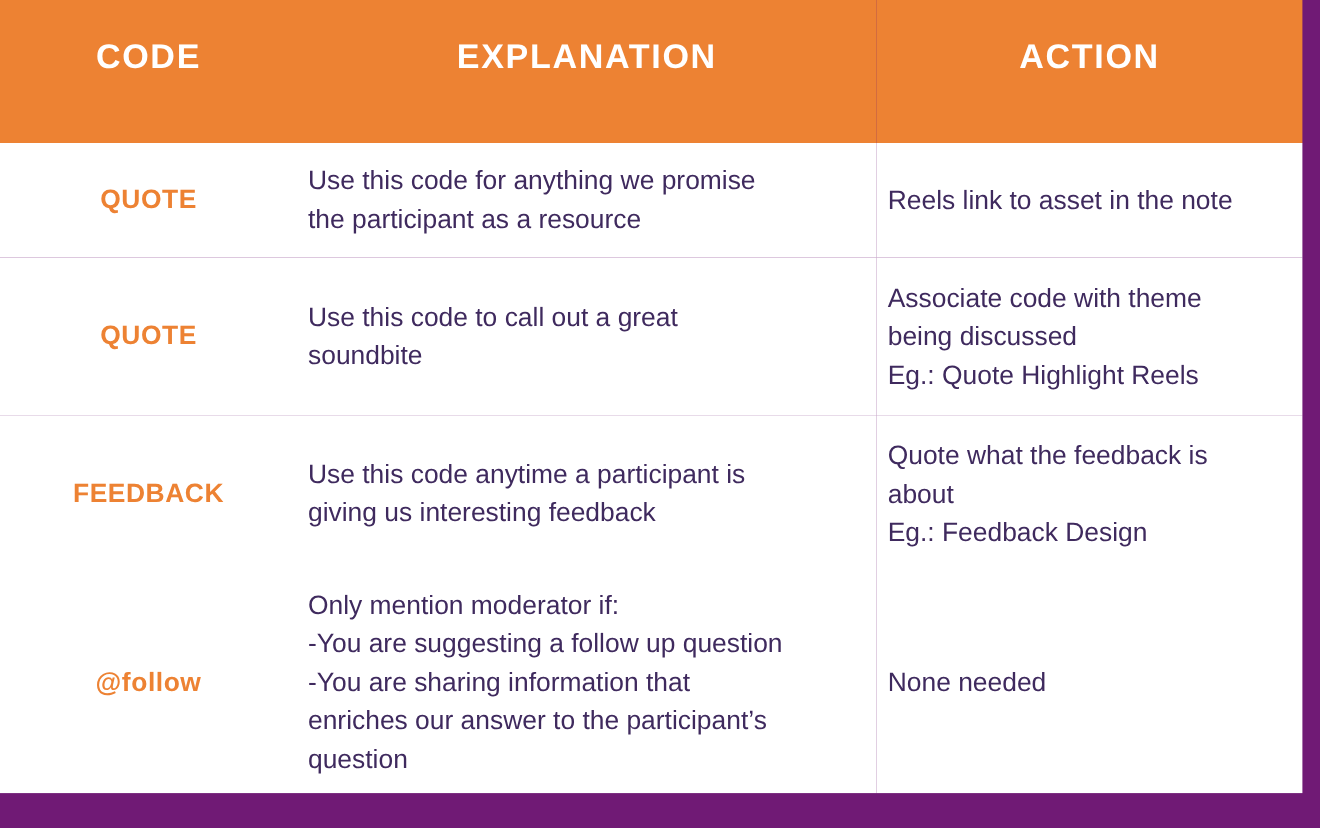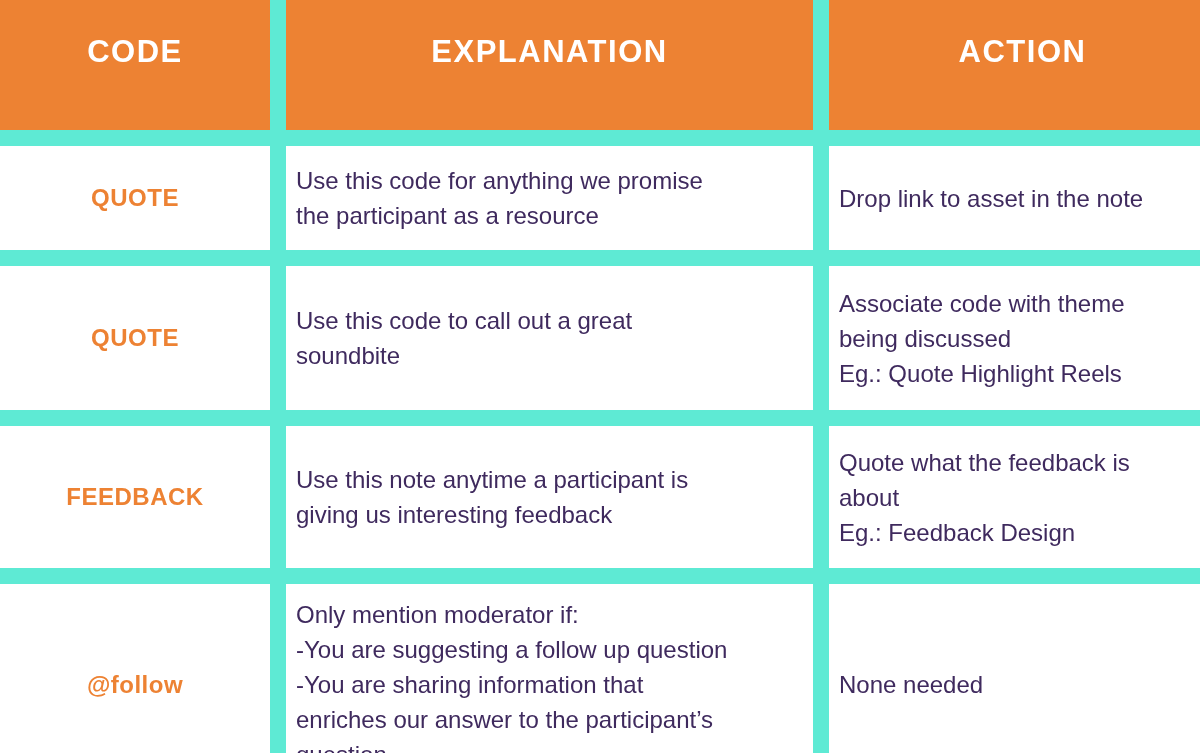--- a/index.html
+++ b/index.html
@@ -9,22 +9,22 @@
     background: #ffffff;
     font-family: "Liberation Sans", sans-serif;
     overflow: hidden;
   }
   .table-grid {
     width: 1200px;
     height: 753px;
     display: grid;
     grid-template-columns: 270px 527px 387px;
     grid-template-rows: 130px 104px 144px 142px 201px;
-    gap: 16px;
-    background: #5eead4; 
+    gap: 0;
+    background: #701a75; 
   }
   .cell {
     background: #ffffff;
     display: flex;
     align-items: center;
   }
   .header-cell {
     background: #ED8233;
     color: #ffffff;
     font-weight: bold;
@@ -56,31 +56,31 @@
 
 <div class="table-grid">
 
   <div class="cell header-cell">CODE</div>
   <div class="cell header-cell">EXPLANATION</div>
   <div class="cell header-cell">ACTION</div>
 
   <div class="cell code-cell">QUOTE</div>
   <div class="cell text-cell">Use this code for anything we promise
 the participant as a resource</div>
-  <div class="cell text-cell">Drop link to asset in the note</div>
+  <div class="cell text-cell">Reels link to asset in the note</div>
 
   <div class="cell code-cell">QUOTE</div>
   <div class="cell text-cell">Use this code to call out a great
 soundbite</div>
   <div class="cell text-cell">Associate code with theme
 being discussed
 Eg.: Quote Highlight Reels</div>
 
   <div class="cell code-cell">FEEDBACK</div>
-  <div class="cell text-cell">Use this note anytime a participant is
+  <div class="cell text-cell">Use this code anytime a participant is
 giving us interesting feedback</div>
   <div class="cell text-cell">Quote what the feedback is
 about
 Eg.: Feedback Design</div>
 
   <div class="cell code-cell">@follow</div>
   <div class="cell text-cell">Only mention moderator if:
 -You are suggesting a follow up question
 -You are sharing information that
 enriches our answer to the participant’s

